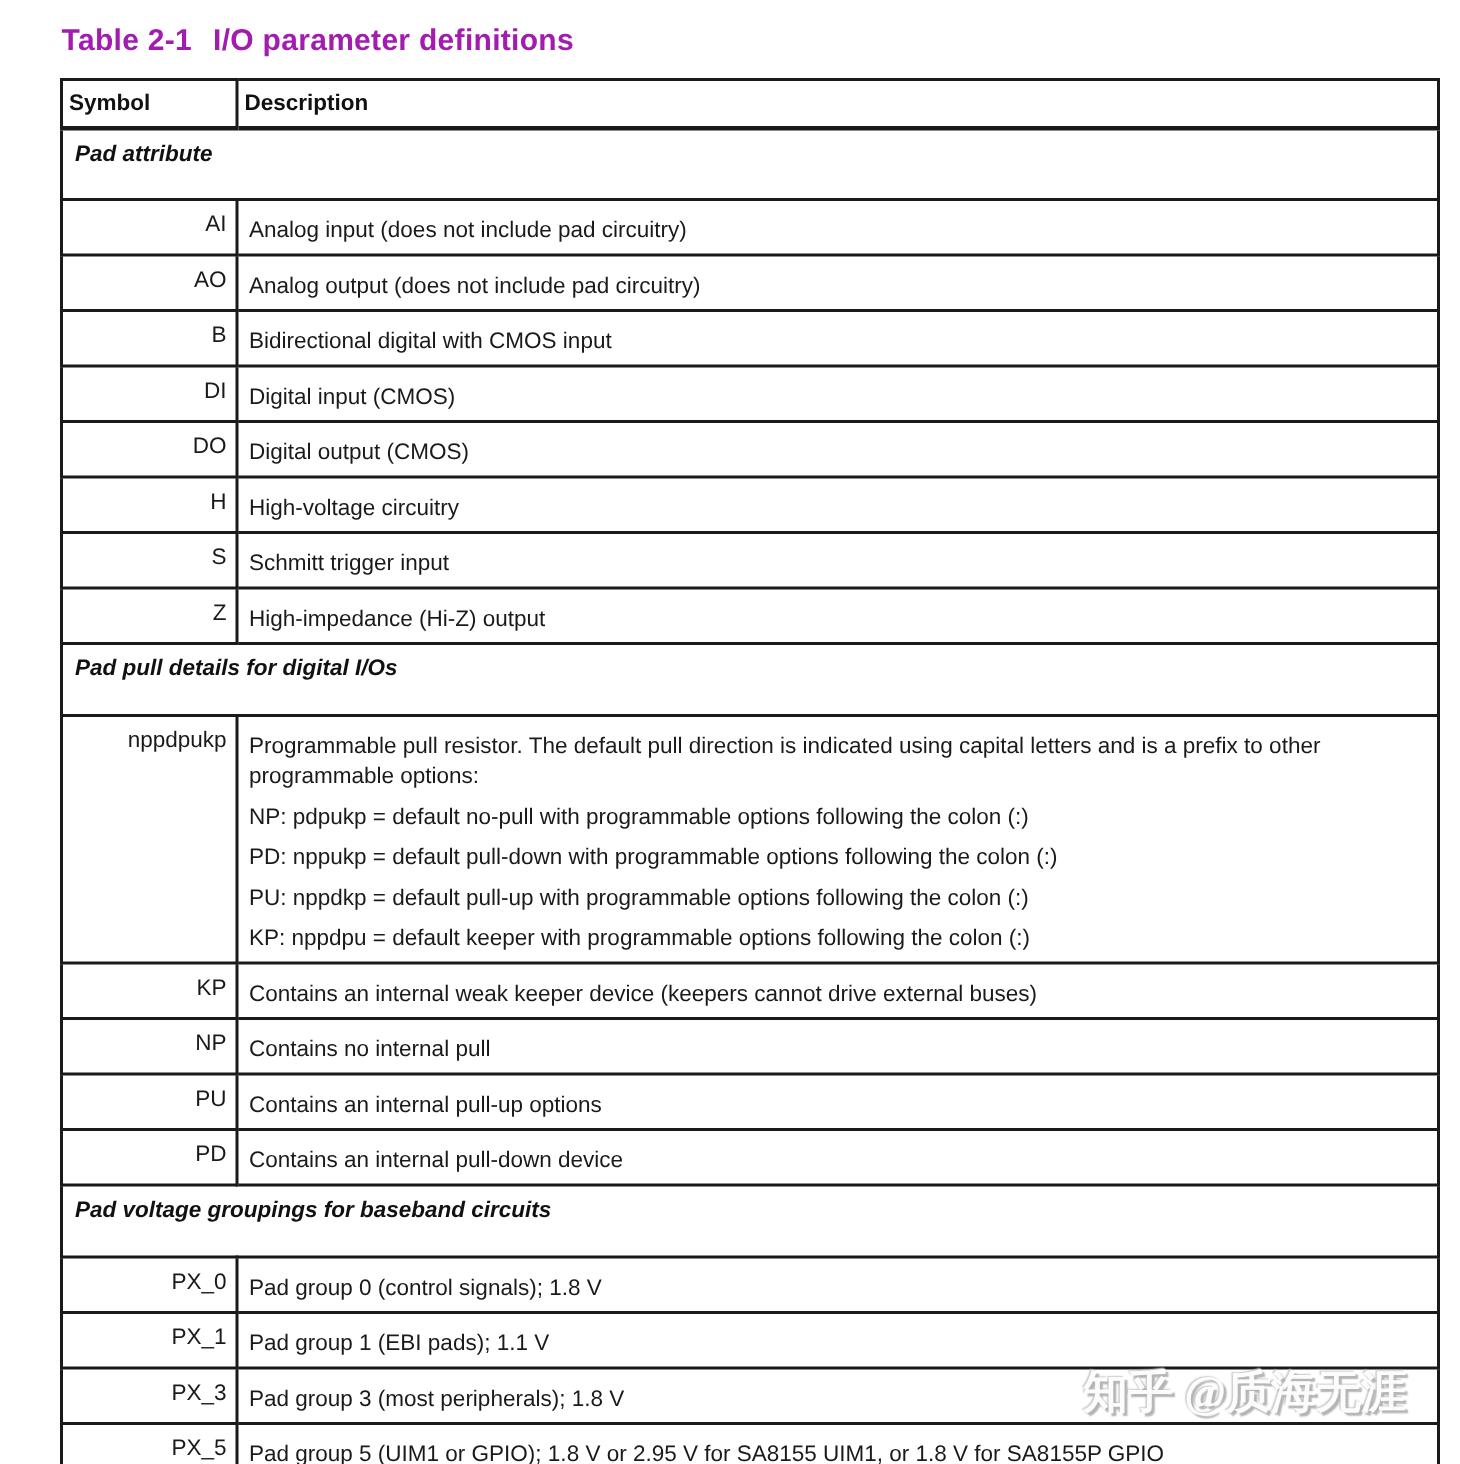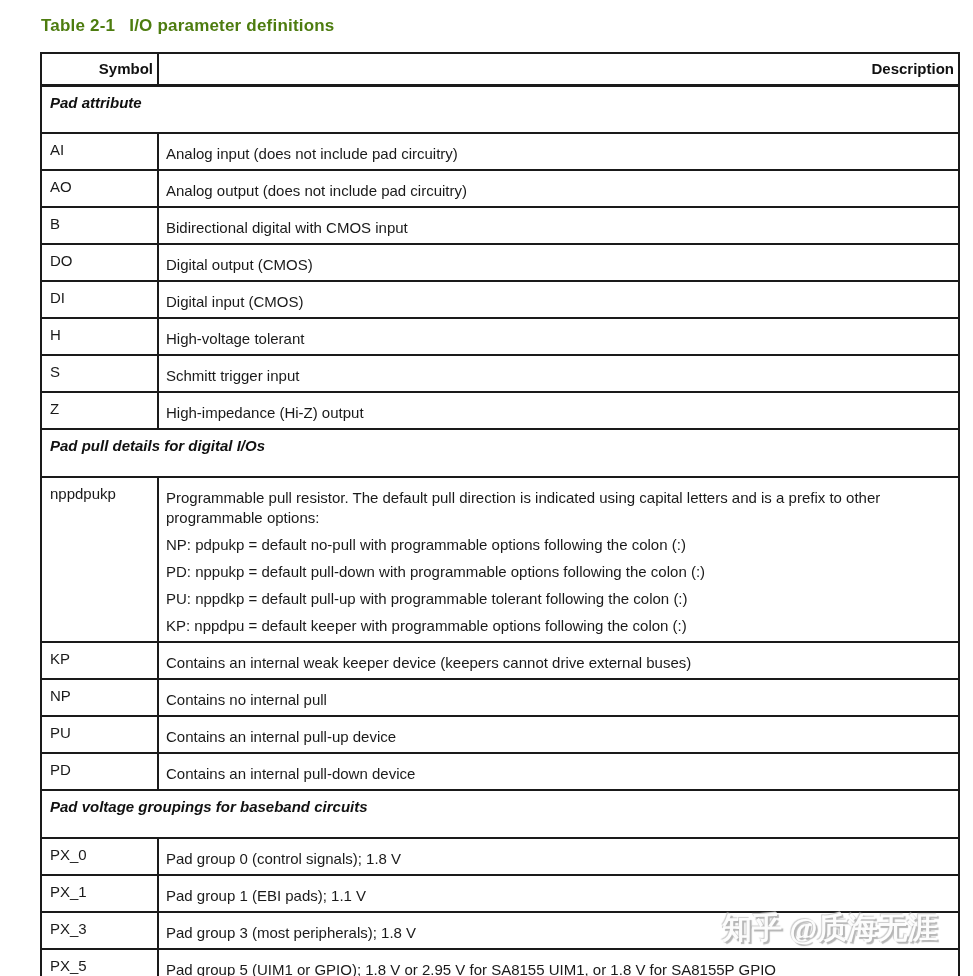--- a/index.html
+++ b/index.html
@@ -15,23 +15,23 @@
   .page {
     position: relative;
     width: 973px;
     height: 976px;
     background: #ffffff;
   }
   .doc-title {
     position: absolute;
     left: 41px;
     top: 16px;
-    font-size: 17px;
-    font-weight: bold;
-    color: #4d7c0f;
+    font-size: 20px;
+    font-weight: bold;
+    color: #a21caf;
     letter-spacing: 0.2px;
     white-space: nowrap;
   }
   .doc-title .title-number {
     margin-right: 14px;
   }
   table.io-table {
     position: absolute;
     left: 40px;
     top: 52px;
@@ -47,28 +47,29 @@
     border: 2px solid #1a1a1a;
     box-sizing: border-box;
     font-size: 15px;
     line-height: 20px;
     vertical-align: top;
     overflow: hidden;
   }
   table.io-table thead th {
     height: 32px;
     padding: 5px 4px 4px;
-    text-align: right;
+    text-align: left;
     font-weight: bold;
     border-bottom: 3px solid #1a1a1a;
     color: #111111;
   }
   table.io-table td.sym {
     height: 33px;
     padding: 6px 6px 5px 8px;
+    text-align: right;
   }
   table.io-table td.desc {
     height: 33px;
     padding: 10px 8px 5px 7px;
   }
   table.io-table td.desc p {
     margin: 0 0 7px 0;
   }
   table.io-table td.desc p:last-child {
     margin-bottom: 0;
@@ -129,35 +130,35 @@
             <p>Analog output (does not include pad circuitry)</p>
           </td>
         </tr>
         <tr>
           <td class="sym">B</td>
           <td class="desc">
             <p>Bidirectional digital with CMOS input</p>
           </td>
         </tr>
         <tr>
+          <td class="sym">DI</td>
+          <td class="desc">
+            <p>Digital input (CMOS)</p>
+          </td>
+        </tr>
+        <tr>
           <td class="sym">DO</td>
           <td class="desc">
             <p>Digital output (CMOS)</p>
           </td>
         </tr>
         <tr>
-          <td class="sym">DI</td>
-          <td class="desc">
-            <p>Digital input (CMOS)</p>
-          </td>
-        </tr>
-        <tr>
           <td class="sym">H</td>
           <td class="desc">
-            <p>High-voltage tolerant</p>
+            <p>High-voltage circuitry</p>
           </td>
         </tr>
         <tr>
           <td class="sym">S</td>
           <td class="desc">
             <p>Schmitt trigger input</p>
           </td>
         </tr>
         <tr>
           <td class="sym">Z</td>
@@ -167,40 +168,40 @@
         </tr>
         <tr>
           <td colspan="2" class="section">Pad pull details for digital I/Os</td>
         </tr>
         <tr>
           <td class="sym">nppdpukp</td>
           <td class="desc">
             <p>Programmable pull resistor. The default pull direction is indicated using capital letters and is a prefix to other programmable options:</p>
             <p>NP: pdpukp = default no-pull with programmable options following the colon (:)</p>
             <p>PD: nppukp = default pull-down with programmable options following the colon (:)</p>
-            <p>PU: nppdkp = default pull-up with programmable tolerant following the colon (:)</p>
+            <p>PU: nppdkp = default pull-up with programmable options following the colon (:)</p>
             <p>KP: nppdpu = default keeper with programmable options following the colon (:)</p>
           </td>
         </tr>
         <tr>
           <td class="sym">KP</td>
           <td class="desc">
             <p>Contains an internal weak keeper device (keepers cannot drive external buses)</p>
           </td>
         </tr>
         <tr>
           <td class="sym">NP</td>
           <td class="desc">
             <p>Contains no internal pull</p>
           </td>
         </tr>
         <tr>
           <td class="sym">PU</td>
           <td class="desc">
-            <p>Contains an internal pull-up device</p>
+            <p>Contains an internal pull-up options</p>
           </td>
         </tr>
         <tr>
           <td class="sym">PD</td>
           <td class="desc">
             <p>Contains an internal pull-down device</p>
           </td>
         </tr>
         <tr>
           <td colspan="2" class="section">Pad voltage groupings for baseband circuits</td>

